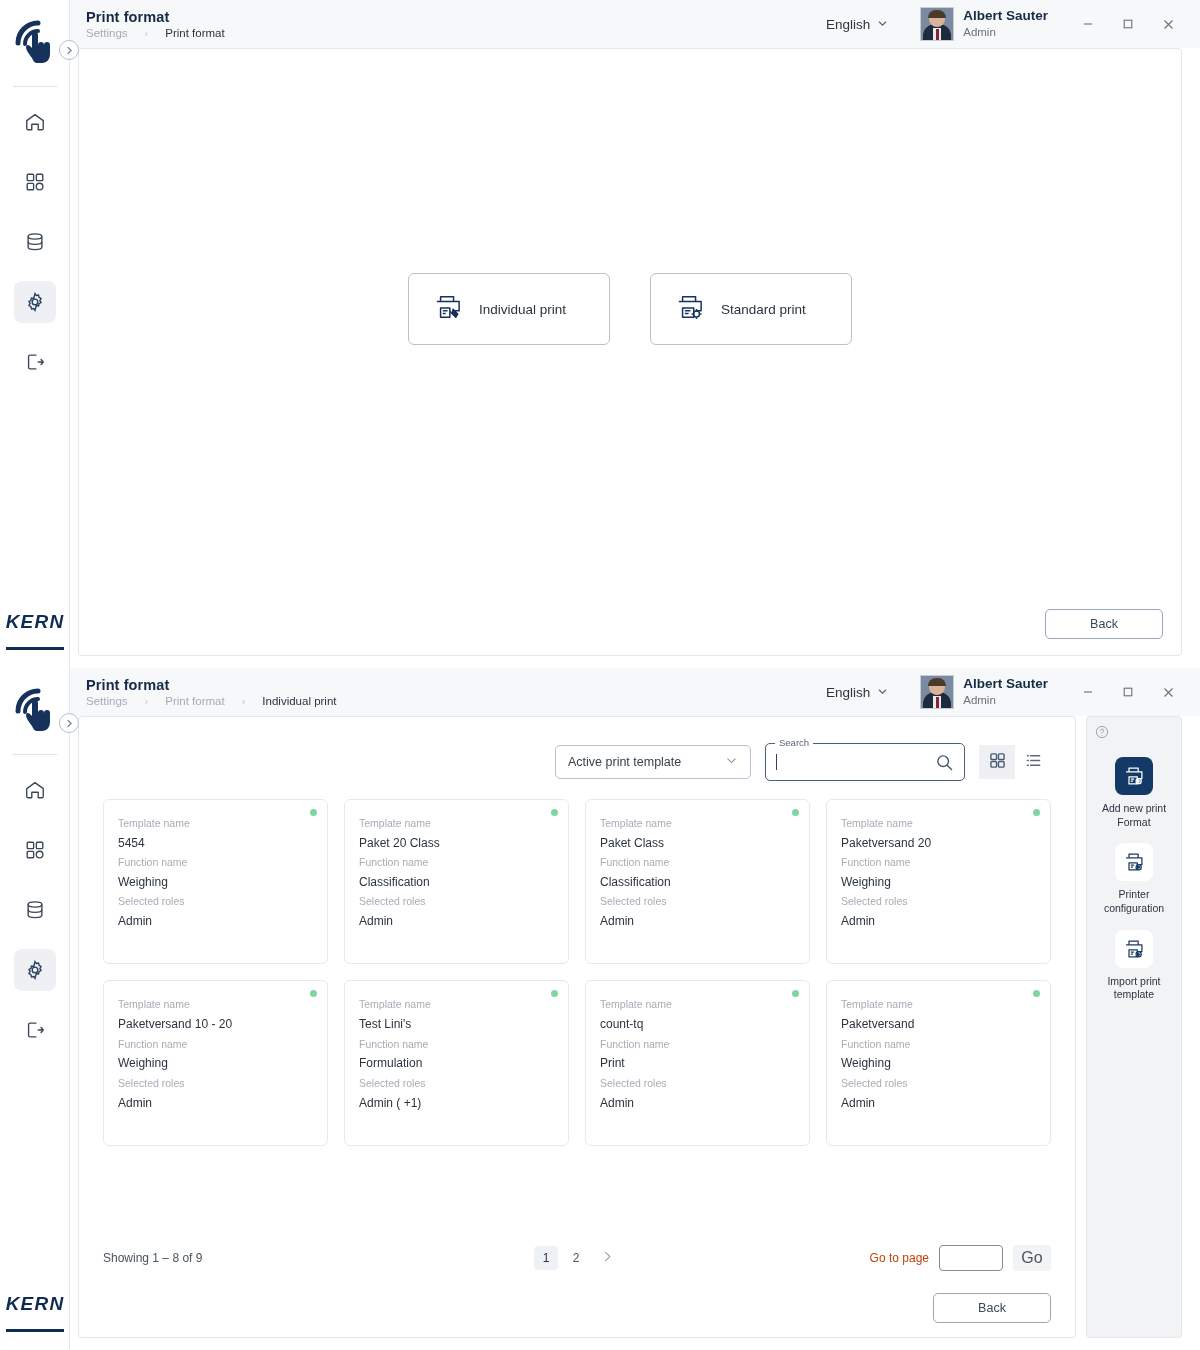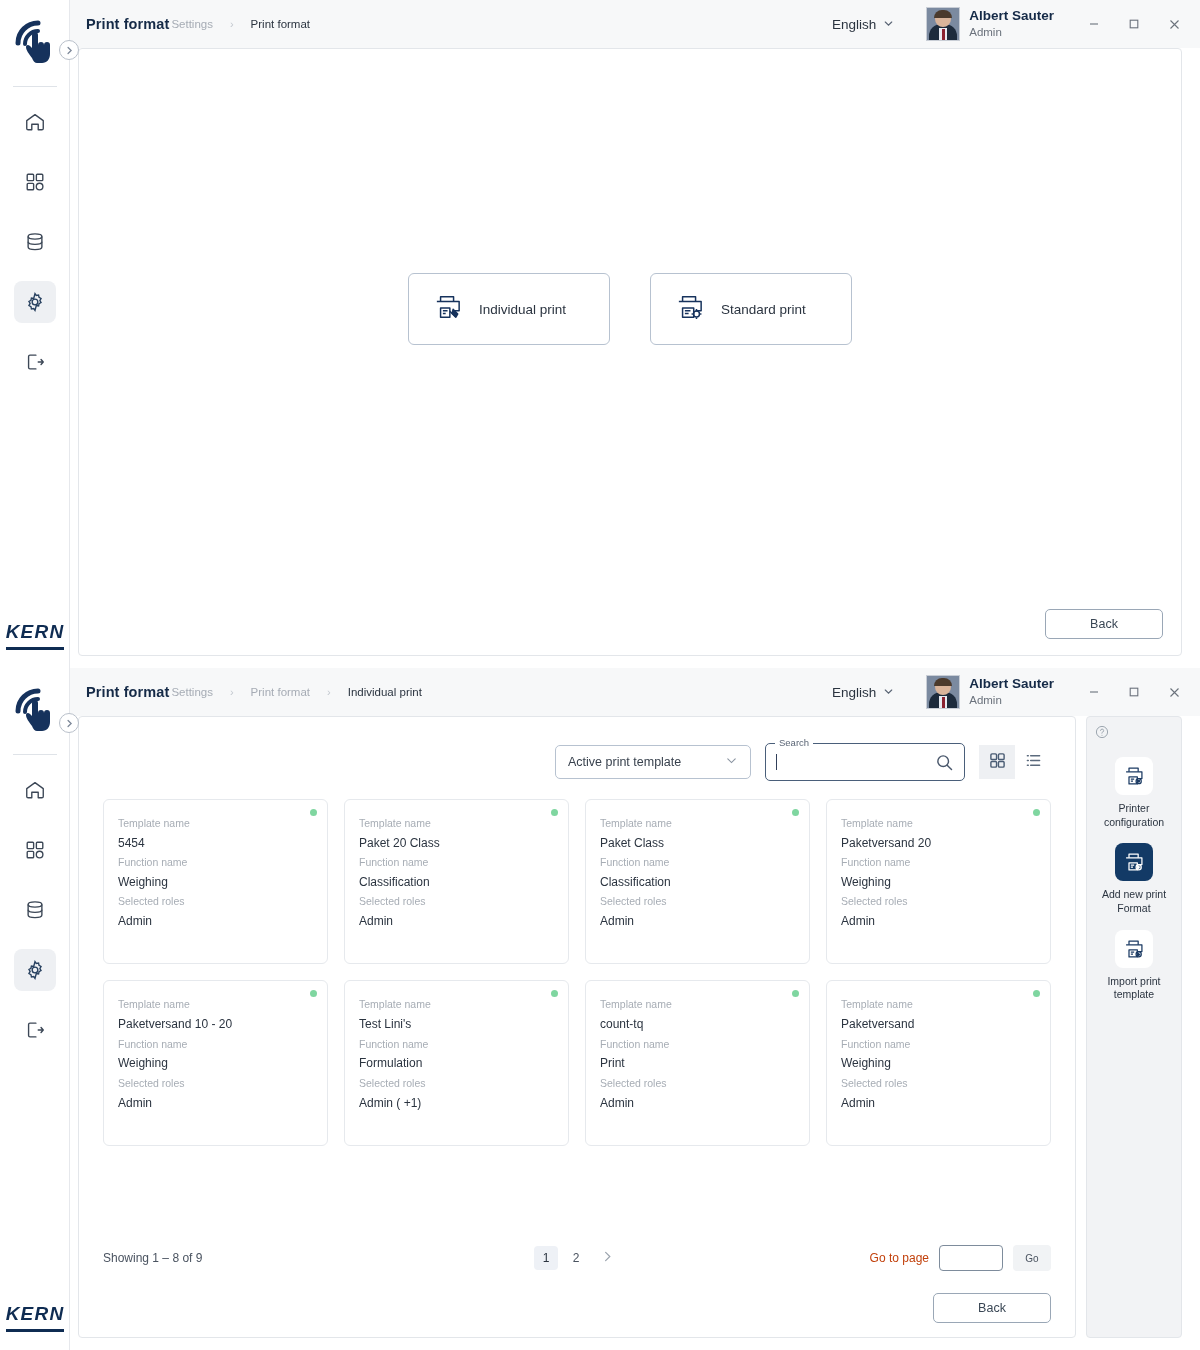--- a/index.html
+++ b/index.html
@@ -31,44 +31,44 @@
     display: flex; align-items: center; justify-content: center;
     cursor: pointer; background: transparent;
   }
   .rail-btn.active { background: #eef0f3; }
   .rail-btn svg { display:block; }
   .rail-kern { position: absolute; bottom: 18px; left: 0; width: 70px; display:flex; justify-content:center; }
   .kern-word {
     font-family: "Liberation Sans", sans-serif;
     font-weight: 700; font-style: italic; font-size: 19px;
     letter-spacing: 1.2px; color: #0f2c52;
-    border-bottom: 3px solid #0f2c52; padding-bottom: 4px;
+    border-bottom: 3px solid #0f2c52; padding-bottom: 14px;
   }
 
   
   .rail-collapse {
     position: absolute; left: 59px; width: 20px; height: 20px;
     border: 1px solid #b9c0ca; border-radius: 50%;
     background: #ffffff; display: flex; align-items: center; justify-content: center;
     cursor: pointer; z-index: 5;
   }
 
   
   .topbar {
     position: absolute; left: 70px; right: 0; top: 0; height: 48px;
     background: #f7f8f9;
     display: flex; align-items: center;
   }
-  .tb-titles { padding-left: 16px; display:flex; flex-direction: row; gap: 2px; }
+  .tb-titles { padding-left: 16px; display:flex; flex-direction: column; gap: 2px; }
   .tb-title { font-size: 14.5px; font-weight: 700; color: #152a47; letter-spacing: .1px; }
   .breadcrumb { display: flex; align-items: center; gap: 17px; font-size: 11.5px; }
   .crumb { color: #a6acb5; }
   .crumb.current { color: #2b3440; }
   .crumb-sep { color: #c3c8cf; font-size: 11px; }
-  .tb-right { margin-left: auto; display: flex; align-items: center; gap: 0; padding-right: 6px; }
+  .tb-right { margin-left: auto; display: flex; align-items: center; gap: 0; padding-right: 12px; }
   .lang {
     display: flex; align-items: center; gap: 7px; cursor: pointer;
     font-size: 13.5px; color: #2b3440; padding: 6px 10px;
   }
   .user { display: flex; align-items: center; gap: 9px; margin-left: 22px; cursor: pointer; }
   .avatar {
     width: 34px; height: 34px; border: 1px solid #c9ced6; background: #7b8aa0;
     position: relative; overflow: hidden; flex: none;
   }
   .avatar .face { position:absolute; left: 8px; top: 3px; width: 16px; height: 16px; border-radius: 50%; background: #d9b49a; }
@@ -164,21 +164,21 @@
     min-width: 24px; height: 24px; border-radius: 4px; display:flex; align-items:center; justify-content:center;
     font-size: 12px; color: #4a5360; cursor: pointer; padding: 0 6px;
   }
   .page-btn.active { background: #eef1f6; color: #2b3440; }
   .page-next { width: 26px; height: 24px; display:flex; align-items:center; justify-content:center; color:#9aa3ad; cursor:pointer; }
   .goto { margin-left: auto; display: flex; align-items: center; gap: 10px; }
   .goto-label { font-size: 12px; color: #c2410c; }
   .goto-input { width: 64px; height: 26px; border: 1px solid #7e8c9c; border-radius: 4px; background:#fff; }
   .goto-btn {
     width: 38px; height: 26px; background: #f1f3f5; border-radius: 4px;
-    display:flex; align-items:center; justify-content:center; font-size: 10px; color:#4a5360; cursor:pointer;
+    display:flex; align-items:center; justify-content:center; font-size: 16px; color:#4a5360; cursor:pointer;
   }
   .btn-back-bottom {
     position: absolute; right: 24px; bottom: 14px;
     width: 118px; height: 30px; border: 1px solid #9aa7b6; border-radius: 5px;
     background: #fff; color: #3a4755; font-size: 12.5px;
     display: flex; align-items: center; justify-content: center; cursor: pointer;
   }
 
   
   .action-panel {
@@ -619,45 +619,45 @@
     <div class="action-panel">
       <div class="help-icon">
         <svg width="14" height="14" viewBox="0 0 16 16" fill="none" stroke="#9aa3ad" stroke-width="1.1">
           <circle cx="8" cy="8" r="6.4"></circle>
           <path d="M6.3 6.2a1.8 1.8 0 1 1 2.2 2c-.5.2-.7.6-.7 1.1" stroke-linecap="round"></path>
           <circle cx="8" cy="11.6" r="0.6" fill="#9aa3ad" stroke="none"></circle>
         </svg>
       </div>
 
       <div class="action-item">
+        <div class="action-tile primary">
+          <svg width="22" height="20" viewBox="0 0 26 24" fill="none" stroke="#ffffff" stroke-width="1.5" stroke-linejoin="round">
+            <path d="M7 7V2.5h11V7"></path>
+              <path d="M3.5 7h19v8h-4.5"></path>
+              <path d="M7 13h10v8.5H7z"></path>
+            <path d="M9.2 15.6h4M9.2 18h2.6"></path>
+            <circle cx="18.6" cy="18.2" r="3.1"></circle>
+              <path d="M18.6 16.7v3M17.1 18.2h3" stroke-linecap="round"></path>
+          </svg>
+        </div>
+        <div class="action-text">Add new print Format</div>
+      </div>
+
+      <div class="action-item">
         <div class="action-tile">
           <svg width="22" height="20" viewBox="0 0 26 24" fill="none" stroke="#1b3a63" stroke-width="1.5" stroke-linejoin="round">
             <path d="M7 7V2.5h11V7"></path>
               <path d="M3.5 7h19v8h-4.5"></path>
               <path d="M7 13h10v8.5H7z"></path>
             <path d="M9.2 15.6h4M9.2 18h2.6"></path>
             <circle cx="18.6" cy="18.2" r="3.1"></circle>
               <circle cx="18.6" cy="18.2" r="1" fill="#1b3a63"></circle>
           </svg>
         </div>
         <div class="action-text">Printer configuration</div>
-      </div>
-
-      <div class="action-item">
-        <div class="action-tile primary">
-          <svg width="22" height="20" viewBox="0 0 26 24" fill="none" stroke="#ffffff" stroke-width="1.5" stroke-linejoin="round">
-            <path d="M7 7V2.5h11V7"></path>
-              <path d="M3.5 7h19v8h-4.5"></path>
-              <path d="M7 13h10v8.5H7z"></path>
-            <path d="M9.2 15.6h4M9.2 18h2.6"></path>
-            <circle cx="18.6" cy="18.2" r="3.1"></circle>
-              <path d="M18.6 16.7v3M17.1 18.2h3" stroke-linecap="round"></path>
-          </svg>
-        </div>
-        <div class="action-text">Add new print Format</div>
       </div>
 
       <div class="action-item">
         <div class="action-tile">
           <svg width="22" height="20" viewBox="0 0 26 24" fill="none" stroke="#1b3a63" stroke-width="1.5" stroke-linejoin="round">
             <path d="M7 7V2.5h11V7"></path>
               <path d="M3.5 7h19v8h-4.5"></path>
               <path d="M7 13h10v8.5H7z"></path>
             <path d="M9.2 15.6h4M9.2 18h2.6"></path>
             <circle cx="18.6" cy="18.2" r="3.1"></circle>

